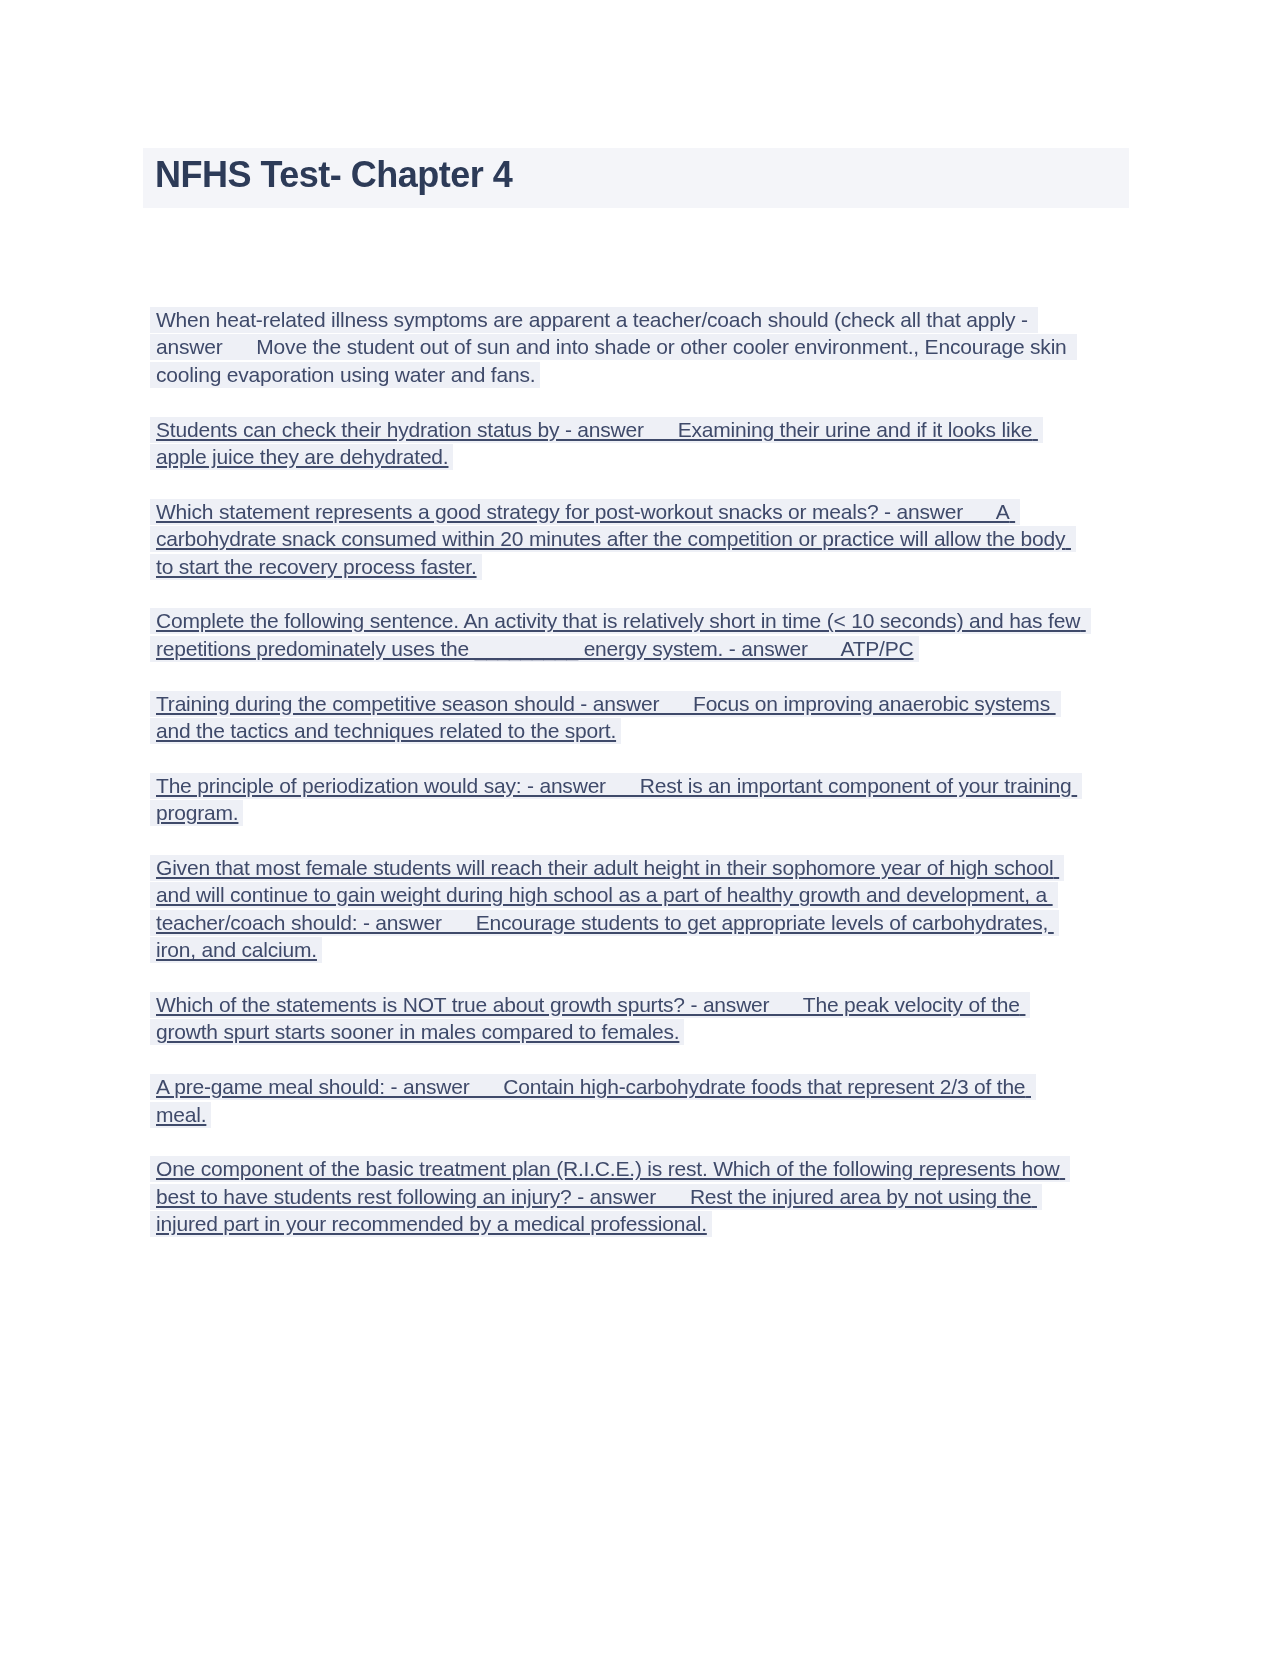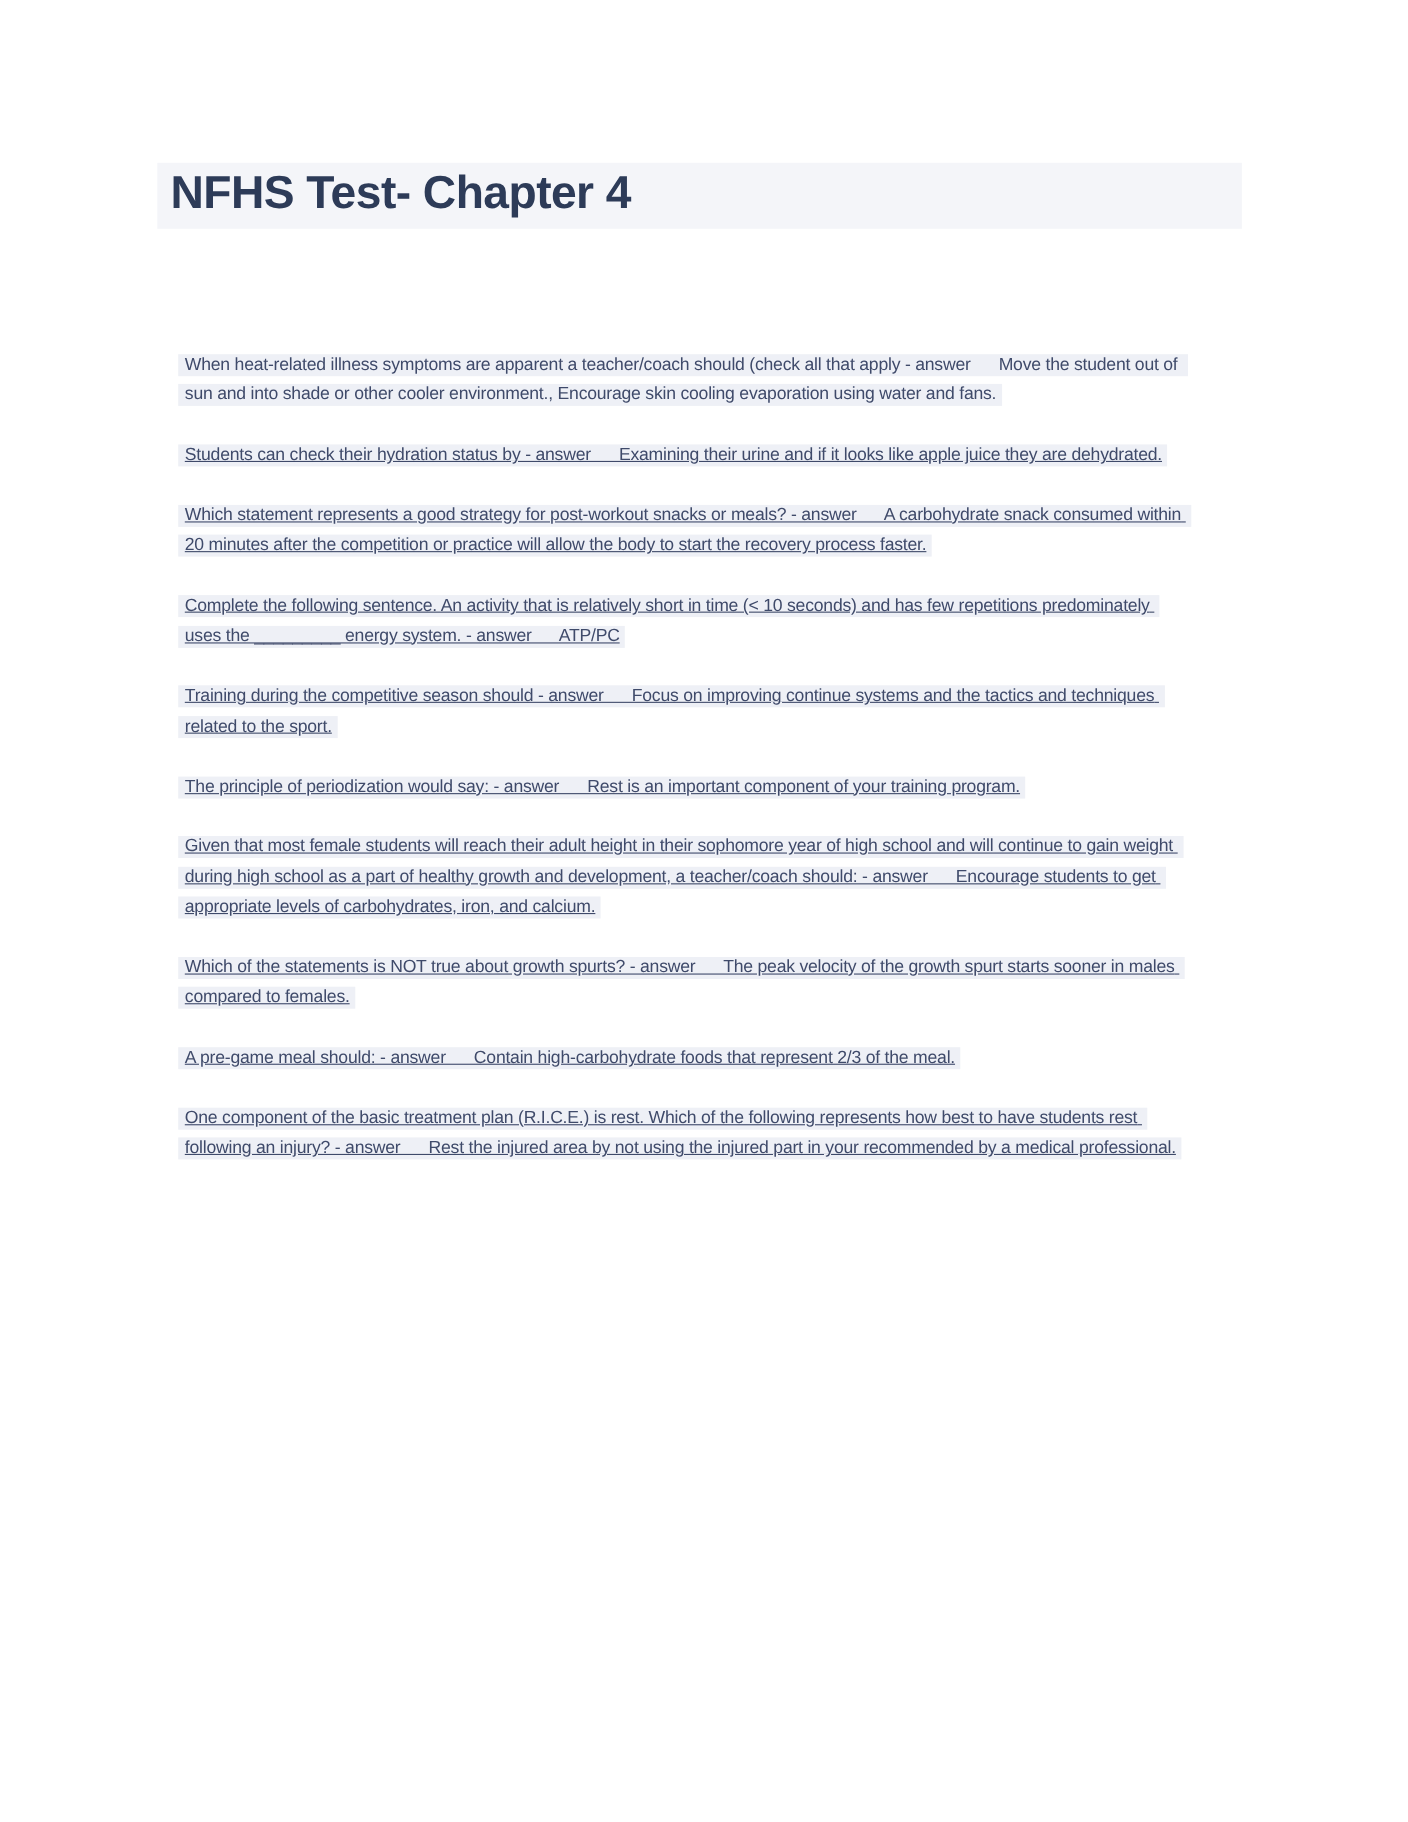--- a/index.html
+++ b/index.html
@@ -21,36 +21,36 @@
     position: absolute;
     left: 143px;
     top: 148px;
     width: 986px;
     box-sizing: border-box;
     background: var(--title-bg, #f4f5f9);
     padding: 2px 10px 8px 12px;
   }
   .title-bar h1 {
     margin: 0;
-    font-size: 42px;
+    font-size: 36px;
     line-height: 50px;
     font-weight: bold;
     letter-spacing: -0.5px;
     color: var(--title-color, #2d3b58);
     font-family: "Liberation Sans", sans-serif;
   }
   .paragraphs {
     position: absolute;
     left: 146px;
     top: 302px;
     width: 944px;
   }
   p.para {
-    margin: 16px;
-    font-size: 16px;
+    margin: 4px;
+    font-size: 21px;
     line-height: 27.4px;
     letter-spacing: -0.2px;
     color: var(--text-color, #3f4a6a);
   }
   p.para + p.para {
     margin-top: 27.4px;
     text-decoration: underline;
   }
   span.hl {
     background: var(--highlight, #eef0f6);
@@ -69,21 +69,21 @@
   </div>
   <div class="paragraphs">
   <p class="para"><span class="hl">When heat-related illness symptoms are apparent a teacher/coach should (check all that apply - answer      Move the student out of sun and into shade or other cooler environment., Encourage skin cooling evaporation using water and fans.</span></p>
 
   <p class="para"><span class="hl">Students can check their hydration status by - answer      Examining their urine and if it looks like apple juice they are dehydrated.</span></p>
 
   <p class="para"><span class="hl">Which statement represents a good strategy for post-workout snacks or meals? - answer      A carbohydrate snack consumed within 20 minutes after the competition or practice will allow the body to start the recovery process faster.</span></p>
 
   <p class="para"><span class="hl">Complete the following sentence. An activity that is relatively short in time (&lt; 10 seconds) and has few repetitions predominately uses the _________ energy system. - answer      ATP/PC</span></p>
 
-  <p class="para"><span class="hl">Training during the competitive season should - answer      Focus on improving continue systems and the tactics and techniques related to the sport.</span></p>
+  <p class="para"><span class="hl">Training during the competitive season should - answer      Focus on improving anaerobic systems and the tactics and techniques related to the sport.</span></p>
 
 
   <p class="para"><span class="hl">The principle of periodization would say: - answer      Rest is an important component of your training program.</span></p>
 
   <p class="para"><span class="hl">Given that most female students will reach their adult height in their sophomore year of high school and will continue to gain weight during high school as a part of healthy growth and development, a teacher/coach should: - answer      Encourage students to get appropriate levels of carbohydrates, iron, and calcium.</span></p>
 
   <p class="para"><span class="hl">Which of the statements is NOT true about growth spurts? - answer      The peak velocity of the growth spurt starts sooner in males compared to females.</span></p>
 
   <p class="para"><span class="hl">A pre-game meal should: - answer      Contain high-carbohydrate foods that represent 2/3 of the meal.</span></p>
 

